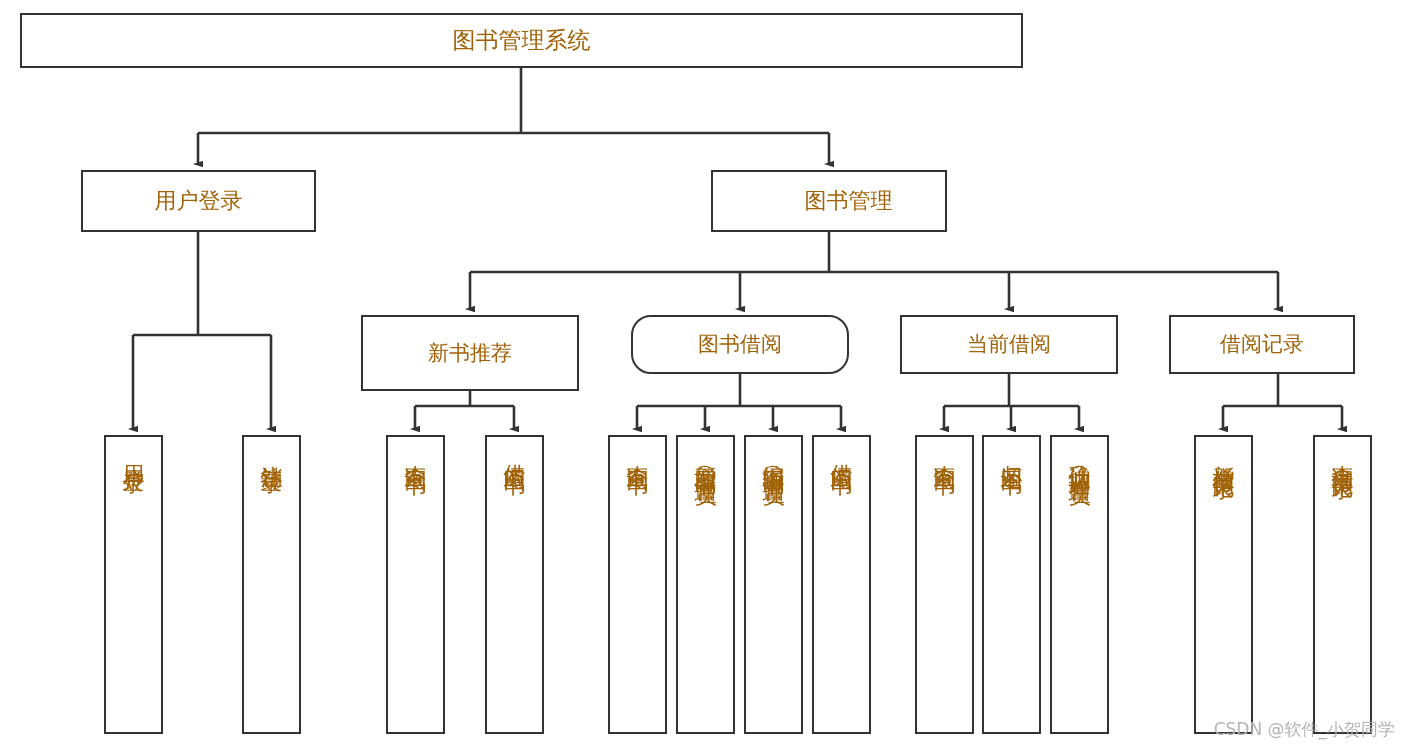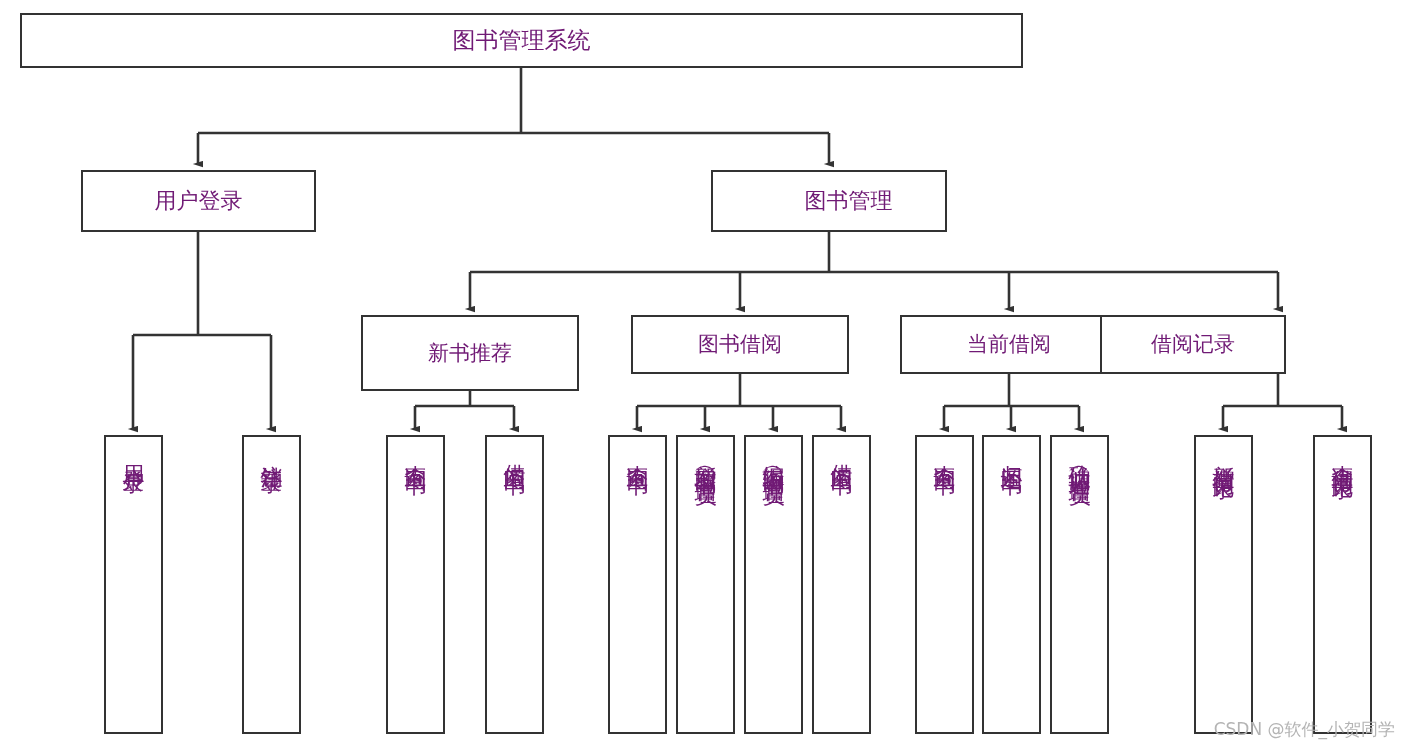--- a/index.html
+++ b/index.html
@@ -33,21 +33,21 @@
     display: flex;
     align-items: center;
     justify-content: center;
     color: #1b1b1b;
     z-index: 2;
   }
   .node-label {
     display: block;
     text-align: right;
     line-height: 1.18;
-    color: #701a75;
+    color: #a16207;
     white-space: pre;
   }
   .node-root .node-label {
     font-size: 23px;
   }
   .node-l2 .node-label {
     font-size: 22px;
   }
   .node-l3 .node-label {
     font-size: 21px;
@@ -139,27 +139,27 @@
   <div class="node-box node-l2" style="left:81px; top:170px; width:235px; height:62px;">
     <span class="node-label">用户登录</span>
   </div>
   <div class="node-box node-l2" style="left:711px; top:170px; width:236px; height:62px;padding-left:39px;">
     <span class="node-label">图书管理</span>
   </div>
 
   <div class="node-box node-l3" style="left:361px; top:315px; width:218px; height:76px;">
     <span class="node-label">新书推荐</span>
   </div>
-  <div class="node-box node-l3" style="left:631px; top:315px; width:218px; height:59px;">
+  <div class="node-box node-l3" style="left:631px; top:315px; width:218px; height:59px;border-radius:20px;">
     <span class="node-label">图书借阅</span>
   </div>
   <div class="node-box node-l3" style="left:900px; top:315px; width:218px; height:59px;">
     <span class="node-label">当前借阅</span>
   </div>
-  <div class="node-box node-l3" style="left:1100px; top:315px; width:186px; height:59px;">
+  <div class="node-box node-l3" style="left:1169px; top:315px; width:186px; height:59px;">
     <span class="node-label">借阅记录</span>
   </div>
 
   <div class="node-box node-leaf" style="left:104px; top:435px; width:59px; height:299px;">
     <span class="node-label">用户登录</span>
   </div>
   <div class="node-box node-leaf" style="left:242px; top:435px; width:59px; height:299px;">
     <span class="node-label">注销登录</span>
   </div>
 

